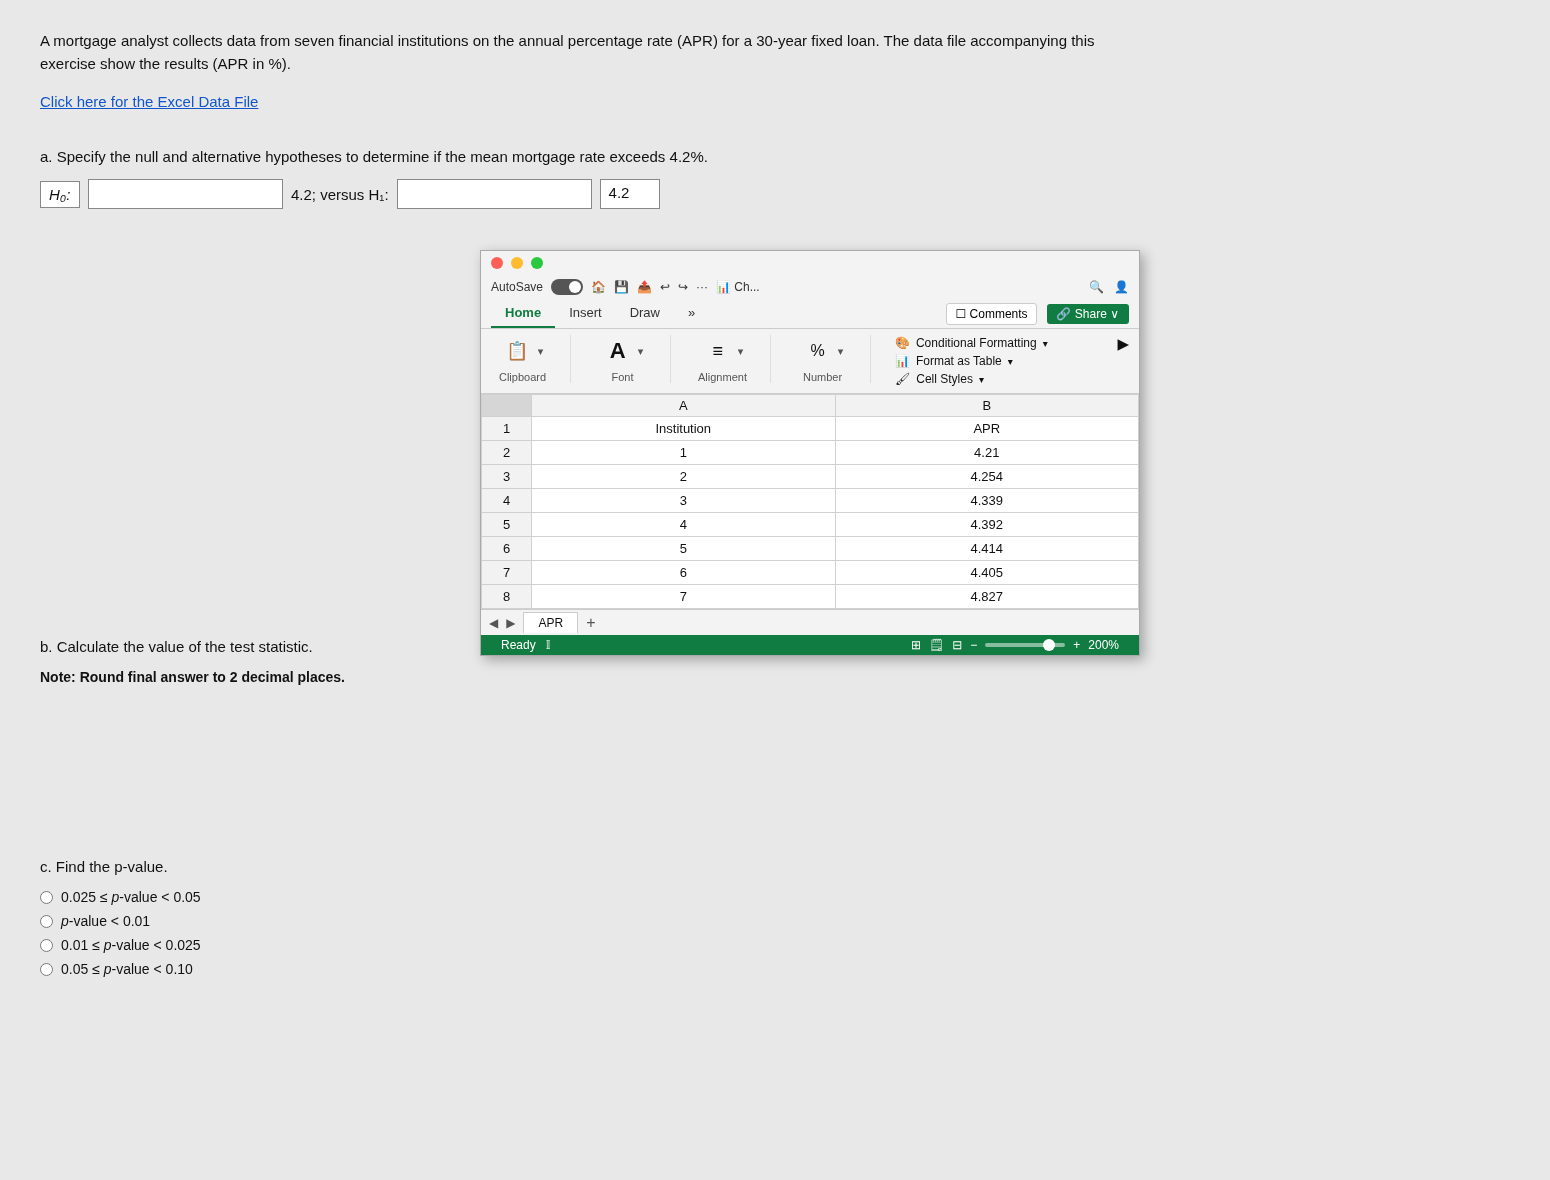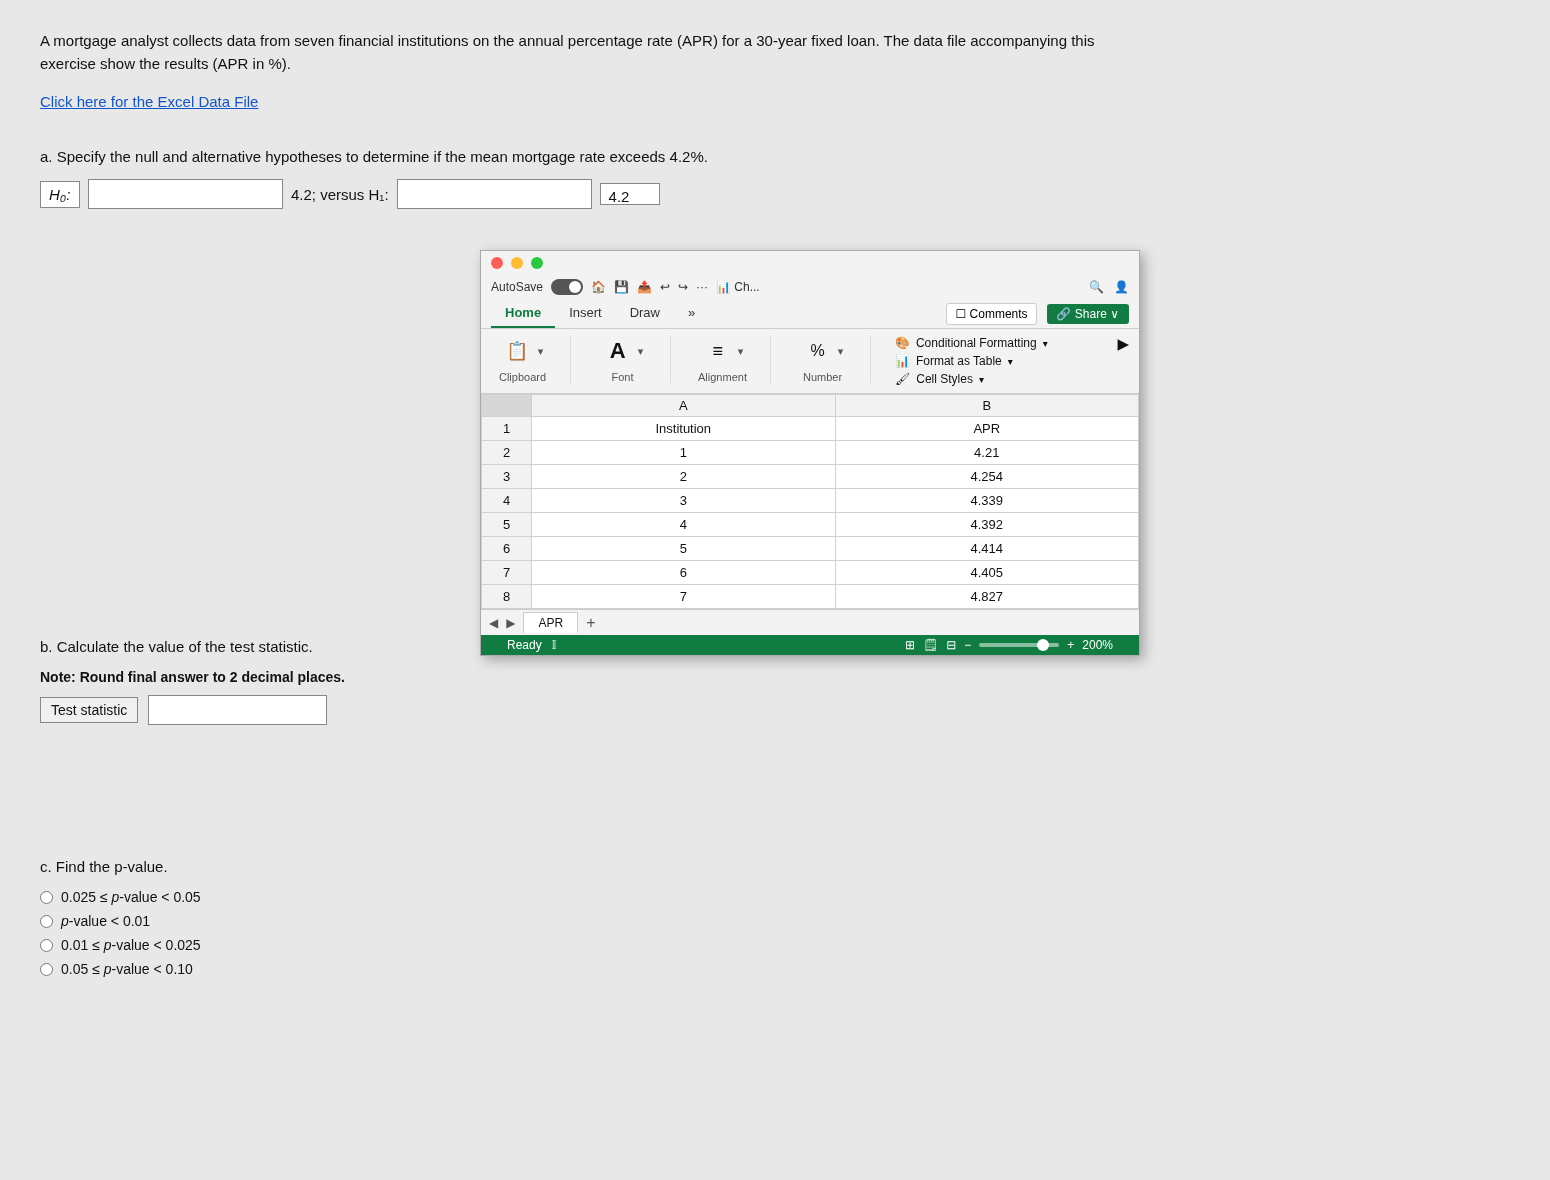--- a/index.html
+++ b/index.html
@@ -53,21 +53,21 @@
       padding: 4px 8px;
       background: white;
       min-width: 120px;
       height: 30px;
     }
     .hyp-value {
       border: 1px solid #888;
       padding: 4px 8px;
       background: white;
       min-width: 60px;
-      height: 22px;
+      height: 30px;
       font-size: 15px;
     }
 
     
     .excel-window {
       position: absolute;
       left: 480px;
       top: 250px;
       width: 660px;
       background: #f3f3f3;
@@ -291,21 +291,21 @@
     }
     .sheet-nav {
       color: #555;
       font-size: 12px;
       cursor: pointer;
     }
     .status-bar {
       display: flex;
       align-items: center;
       justify-content: space-between;
-      padding: 3px 26px;
+      padding: 3px 20px;
       background: #107c41;
       color: white;
       font-size: 12px;
     }
     .status-left { display: flex; gap: 10px; align-items: center; }
     .status-right { display: flex; gap: 8px; align-items: center; font-size: 12px; }
     .zoom-slider-container {
       display: flex; align-items: center; gap: 4px;
     }
     .zoom-slider {
@@ -558,24 +558,20 @@
       <span>+</span>
       <span>200%</span>
     </div>
   </div>
 </div>
 
 
 <div class="part-b">
   <div class="part-label">b. Calculate the value of the test statistic.</div>
   <div style="font-size:14px; font-weight:bold; margin-bottom:8px;">Note: Round final answer to 2 decimal places.</div>
-  <div class="test-statistic-box">
-    <div class="ts-label">Test statistic</div>
-    <input class="ts-input" type="text" style="">
-  </div>
 </div>
 
 
 <div class="part-c">
   <div class="part-label">c. Find the p-value.</div>
   <div class="radio-group">
     <div class="radio-item">
       <input type="radio" name="pvalue" style="">
       <span>0.025 ≤ <span class="italic">p</span>-value &lt; 0.05</span>
     </div>

